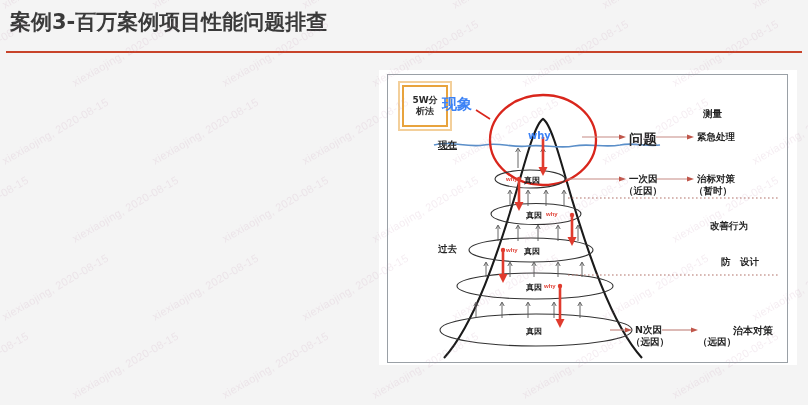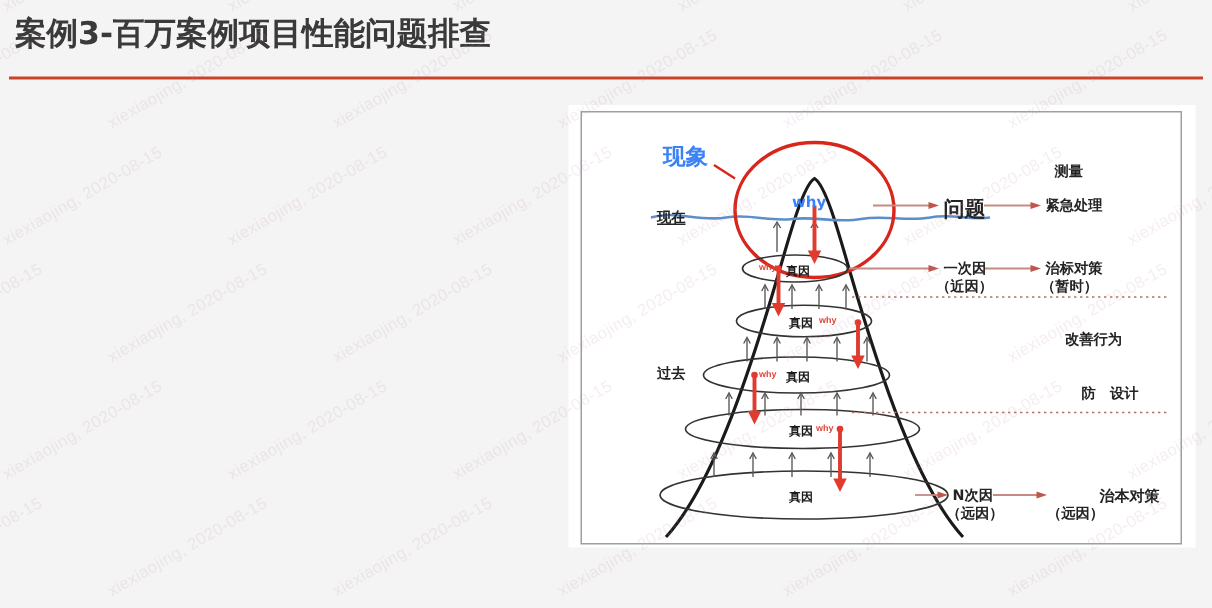--- a/index.html
+++ b/index.html
@@ -209,20 +209,24 @@
           <path d="M 268 104 L 302 104"></path>
           <path d="M 299 101.6 L 306 104 L 299 106.4 Z" stroke="none"></path>
 
           <path d="M 222 255 L 240 255"></path>
           <path d="M 237 252.6 L 244 255 L 237 257.4 Z" stroke="none"></path>
           <path d="M 274 255 L 306 255"></path>
           <path d="M 303 252.6 L 310 255 L 303 257.4 Z" stroke="none"></path>
         </g>
       </svg>
 
+      <div id="box-5w">
+        <span>5W分</span>
+        <span>析法</span>
+      </div>
 
       <div class="dg-label dg-red" style="left:54px;top:20px;font-size:15px;font-weight:bold;">现象</div>
 
       <div class="dg-label dg-red" style="left:140px;top:55px;font-size:10px;font-weight:bold;">why</div>
 
       <div class="dg-label" style="left:50px;top:64px;font-size:9.5px;font-weight:bold;text-decoration:underline;">现在</div>
       <div class="dg-label" style="left:50px;top:168px;font-size:9.5px;font-weight:bold;">过去</div>
 
       <div class="ell-text" style="left:136px;top:100px;">真因</div>
       <div class="why-sm" style="left:118px;top:101px;">why</div>

